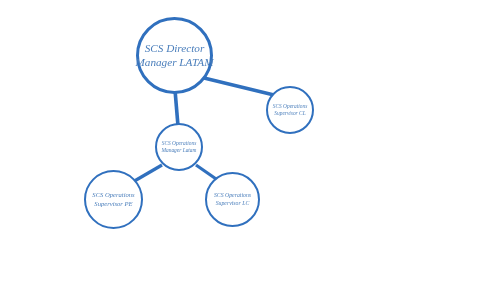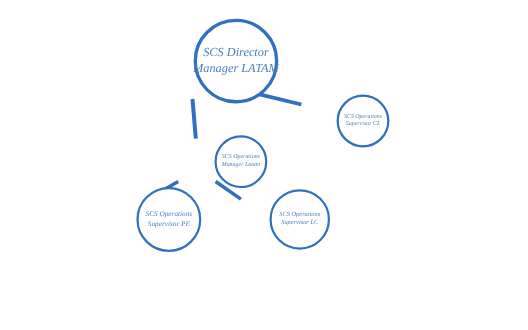--- a/index.html
+++ b/index.html
@@ -35,21 +35,20 @@
     border-style: solid;
     border-color: #3070be;
     display: flex;
     align-items: center;
     justify-content: center;
     text-align: center;
     color: #4a7ebb;
     font-style: italic;
     line-height: 1.22;
     z-index: 2;
-    margin-left: 40px;
   }
   .node-label {
     display: block;
     white-space: nowrap;
     pointer-events: none;
   }
   .node-root {
     left: 136px;
     top: 17px;
     width: 77px;

